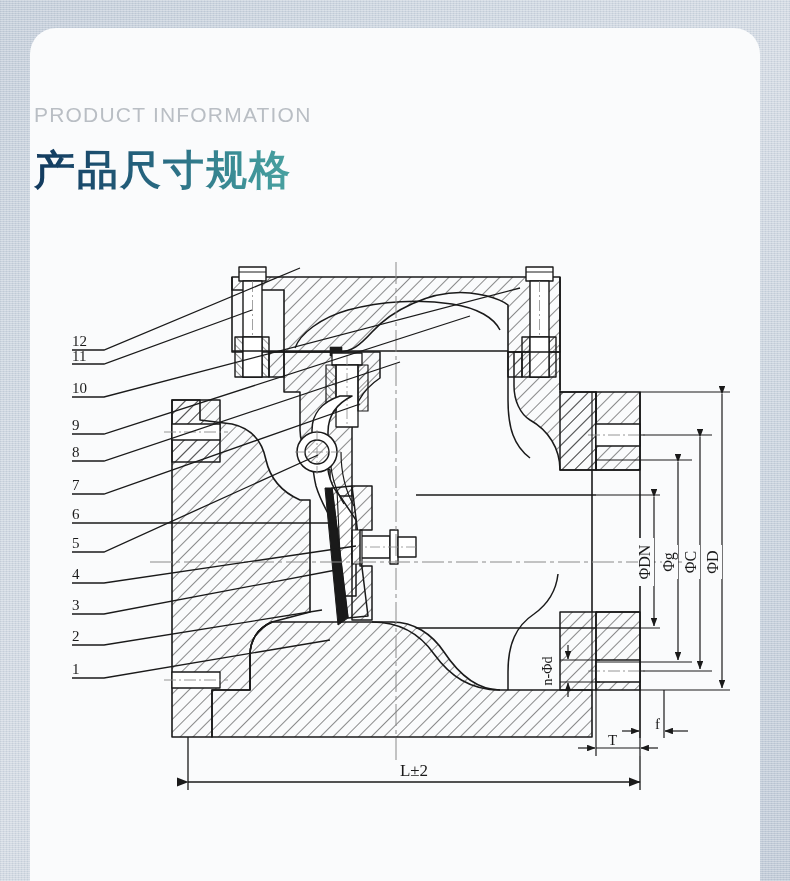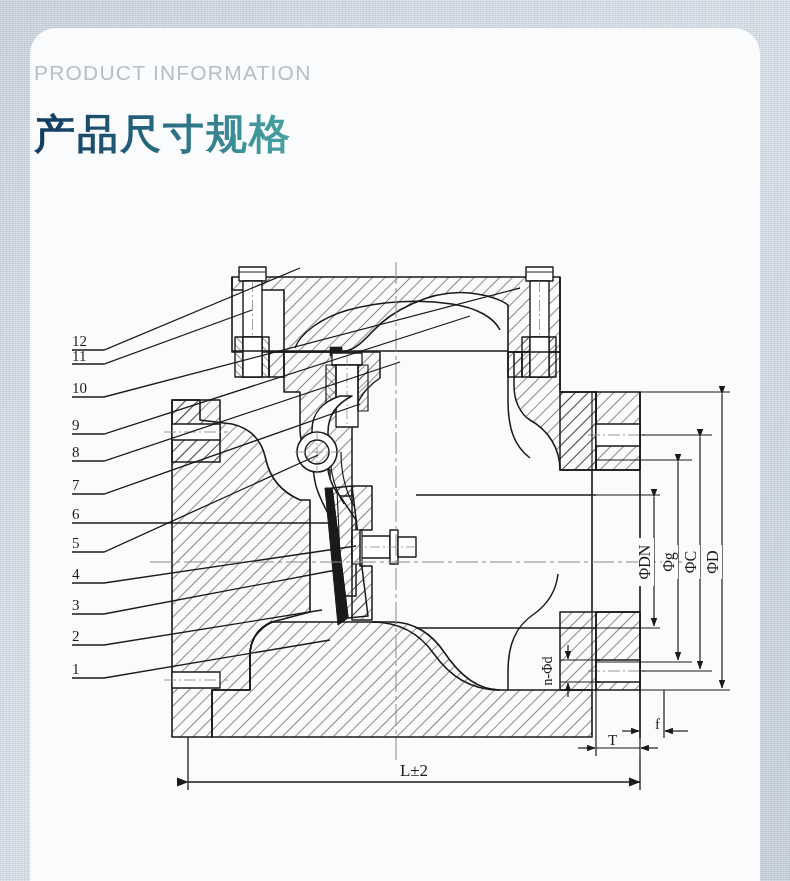--- a/index.html
+++ b/index.html
@@ -46,23 +46,24 @@
     z-index: 3;
   }
   .eyebrow {
     font-size: 21px;
     letter-spacing: 1.2px;
     color: #b9bec4;
     font-weight: 400;
     font-family: "Liberation Sans", sans-serif;
     line-height: 1;
     white-space: nowrap;
+    margin-top: 42px;
   }
   .headline {
-    margin-top: 28px;
+    margin-top: 22px;
     font-size: 41px;
     font-weight: bold;
     line-height: 1.15;
     letter-spacing: 2px;
     white-space: nowrap;
     background: linear-gradient(90deg, #123a5e 0%, #1a4a6b 18%, #2a6d84 48%, #3e9499 78%, #4fa8a4 100%);
     -webkit-background-clip: text;
     background-clip: text;
     color: transparent;
     -webkit-text-fill-color: transparent;

